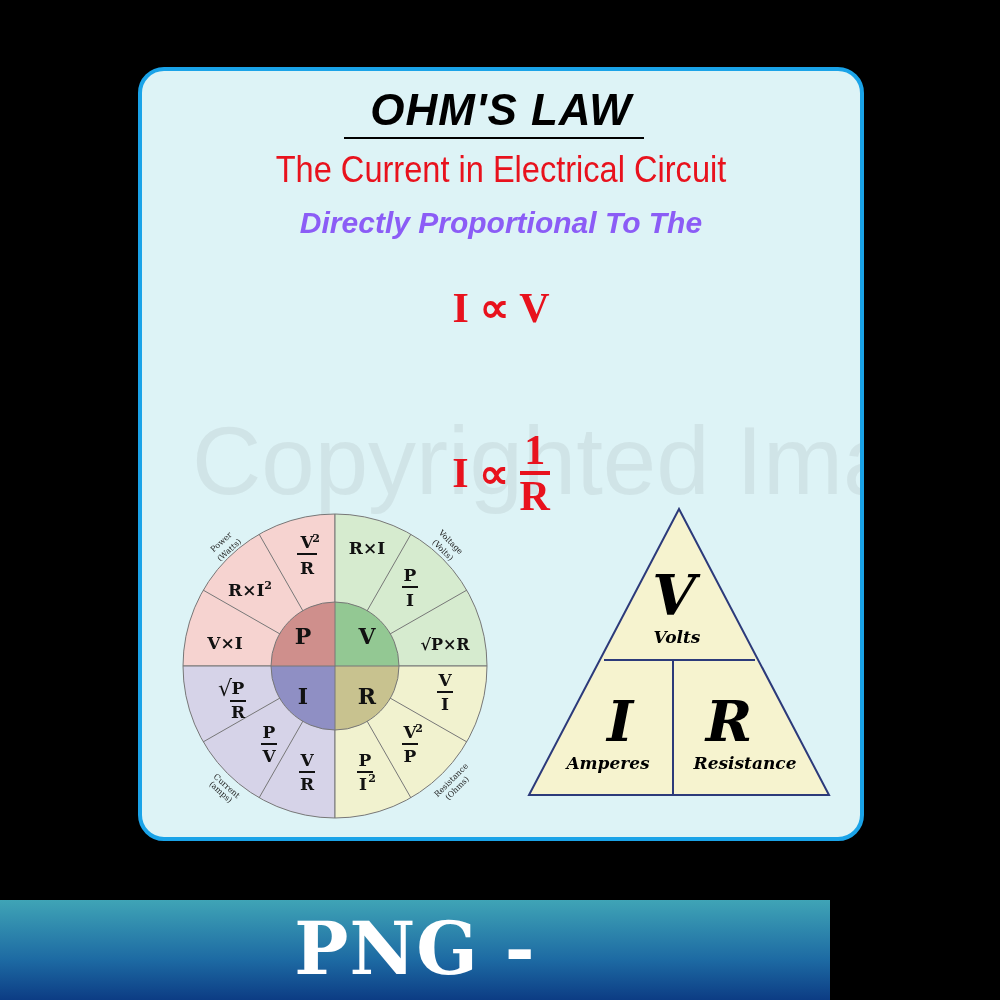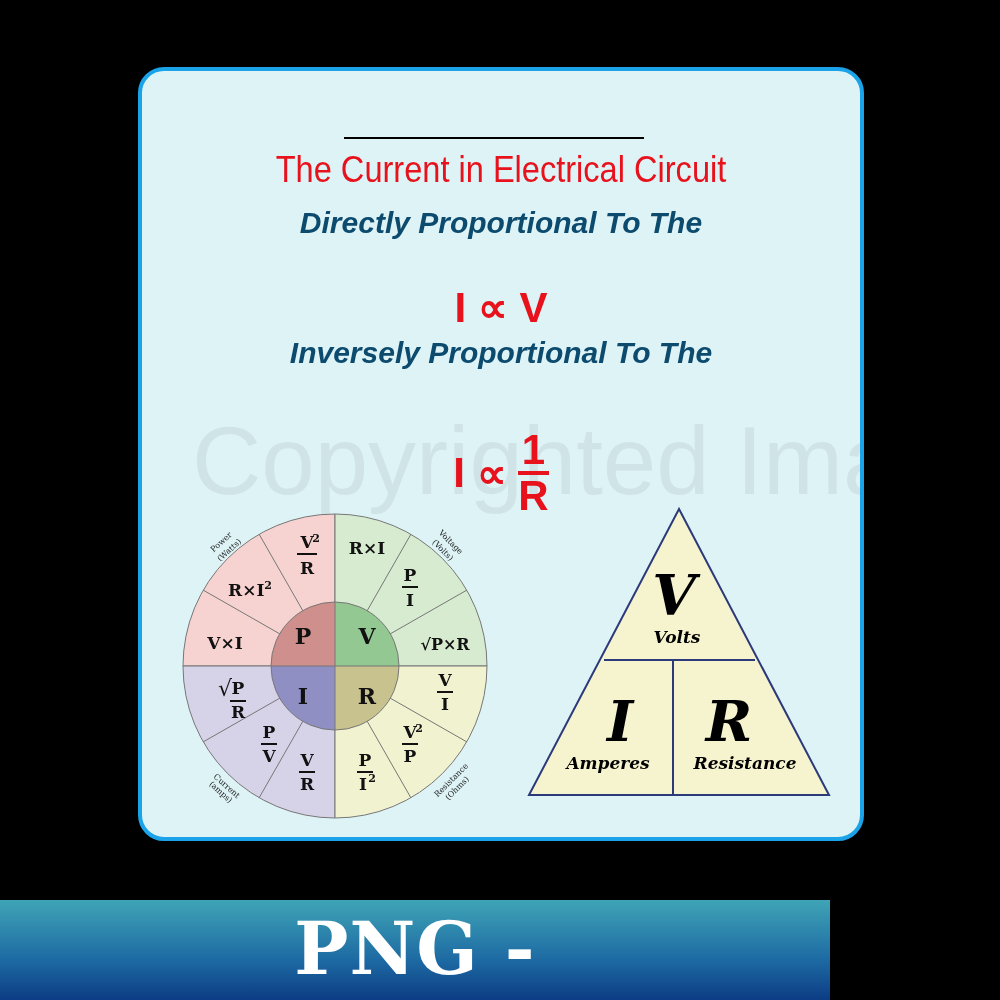--- a/index.html
+++ b/index.html
@@ -1,46 +1,46 @@
 <!DOCTYPE html>
 <html><head>
 <meta charset="utf-8">
 <style>
   html, body { margin: 0; padding: 0; }
   body { width: 1000px; height: 1000px; background: #000; position: relative; overflow: hidden; font-family: "Liberation Sans", sans-serif; }
   .card { position: absolute; left: 138px; top: 67px; width: 718px; height: 766px; background: #ddf3f6; border: 4px solid #1aa3e8; border-radius: 26px; overflow: hidden; }
   .title { position: absolute; left: 0; right: 0; top: 14px; text-align: center; font-weight: bold; font-style: italic; font-size: 44px; color: #000; letter-spacing: 1px; }
   .title-rule { position: absolute; left: 202px; width: 300px; top: 66px; height: 2px; background: #000; }
   .subtitle { position: absolute; left: 0; right: 0; top: 78px; text-align: center; font-size: 37px; color: #e8121d; transform: scaleX(0.88); }
-  .blue { position: absolute; left: 0; right: 0; text-align: center; font-weight: bold; font-style: italic; font-size: 30px; color: #0c4a6e; line-height: 44px; }
-  .eq { position: absolute; left: 0; right: 0; text-align: center; color: #e8121d; font-size: 42px; font-weight: bold; }
+  .blue { position: absolute; left: 0; right: 0; text-align: center; font-weight: bold; font-style: italic; font-size: 30px; color: #8b5cf6; line-height: 44px; }
+  .eq { position: absolute; left: 0; right: 0; text-align: center; color: #e8121d; font-size: 42px; font-weight: bold; font-family: Liberation Serif, serif; }
   .frac { display: inline-block; vertical-align: middle; text-align: center; line-height: 1; }
   .frac .n { display: block; border-bottom: 4px solid #e8121d; padding: 0 2px; }
   .frac .d { display: block; }
   .watermark { position: absolute; left: 50px; top: 335px; font-size: 96px; color: rgba(120,130,130,0.13); white-space: nowrap; pointer-events: none; }
   svg text { font-family: "DejaVu Serif", serif; }
   .wheel { position: absolute; left: 38px; top: 440px; }
   .tri { position: absolute; left: 382px; top: 432px; }
   .banner { position: absolute; left: 0; top: 900px; width: 830px; height: 100px; background: linear-gradient(#3fa4b6, #1d6aa3 60%, #0c3c84); }
   .banner-text { position: absolute; left: 0; right: 0; top: 6px; text-align: center; font-family: "DejaVu Serif", serif; font-weight: bold; font-size: 72px; color: #fff; letter-spacing: 1px; }
 </style>
 </head>
 <body>
 
 <div class="card">
   <div class="watermark">Copyrighted Image</div>
+  <div class="title">OHM'S LAW</div>
   <div class="title-rule"></div>
   <div class="subtitle">The Current in  Electrical Circuit</div>
   <div class="blue" style="top:130px">Directly Proportional To The</div>
   <div class="eq" style="top:212px">
     <span>I</span>
     <span>∝</span>
     <span>V</span>
   </div>
-  <div class="blue" style="top:260px">Inversely Proportional To The</div>
   <div class="eq" style="top:358px">
     <span style="vertical-align:middle">I</span>
     <span style="vertical-align:middle">∝</span>
     <span class="frac">
       <span class="n">1</span>
       <span class="d">R</span>
     </span>
   </div>
 
   <svg class="wheel" width="310" height="310" viewBox="-155 -155 310 310">

